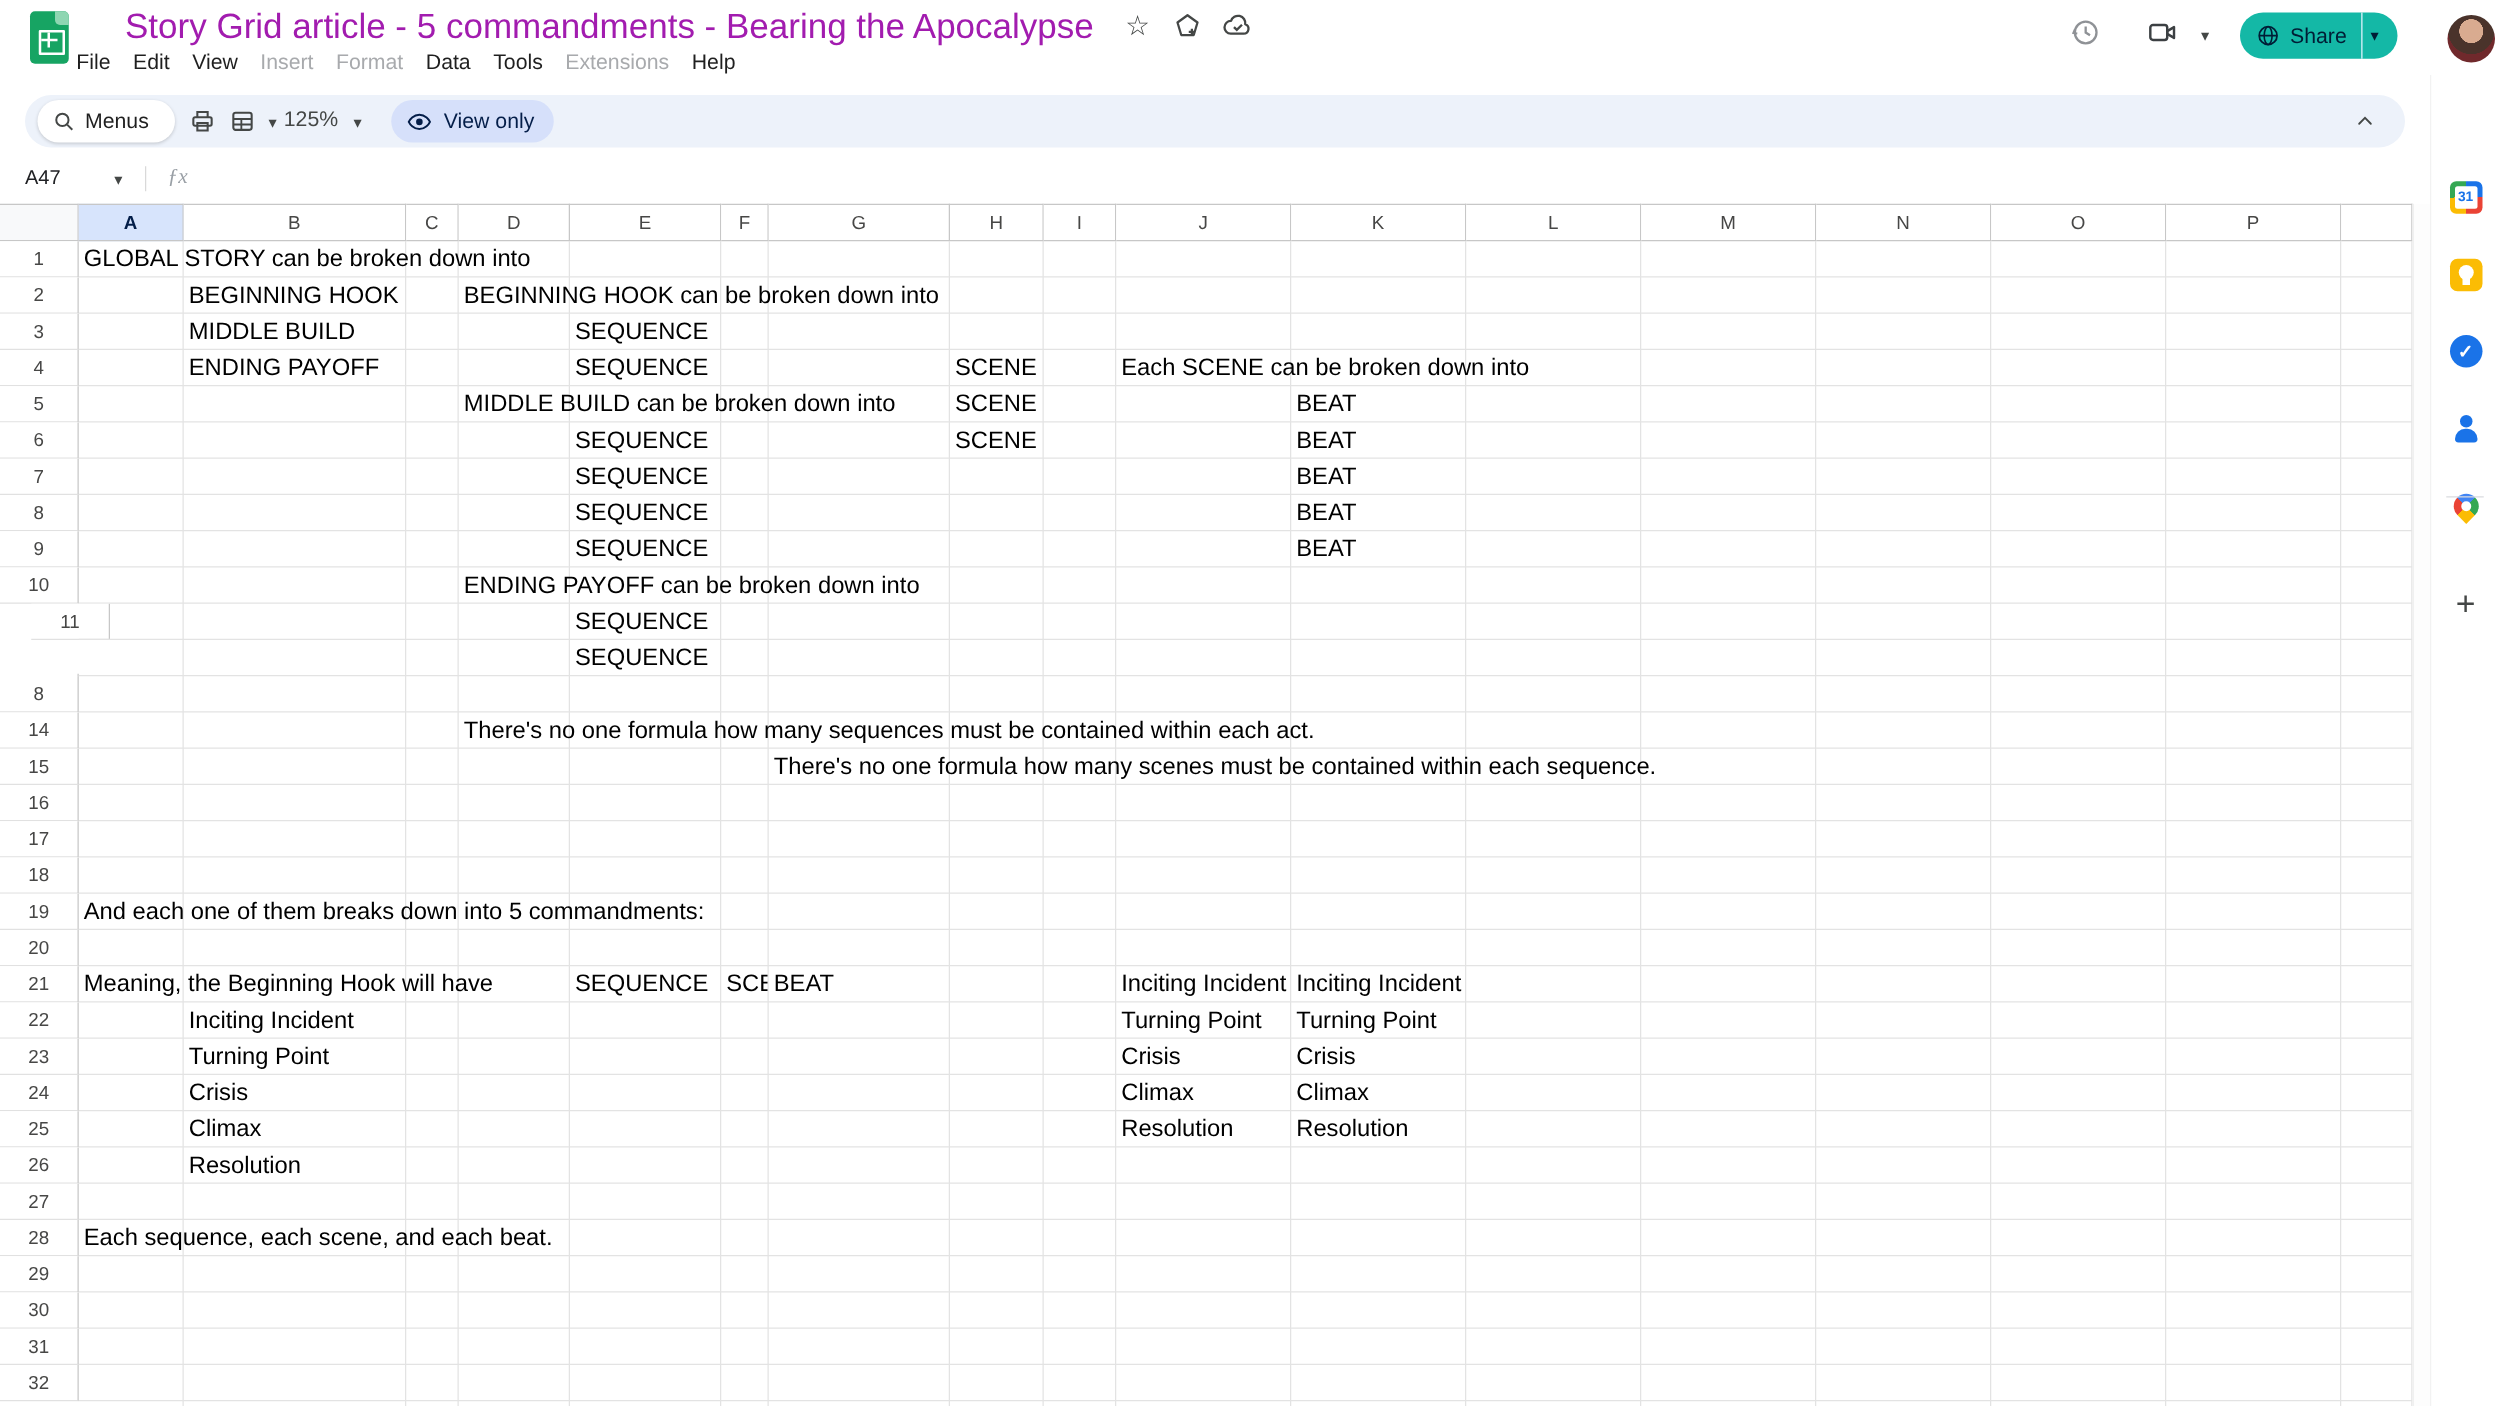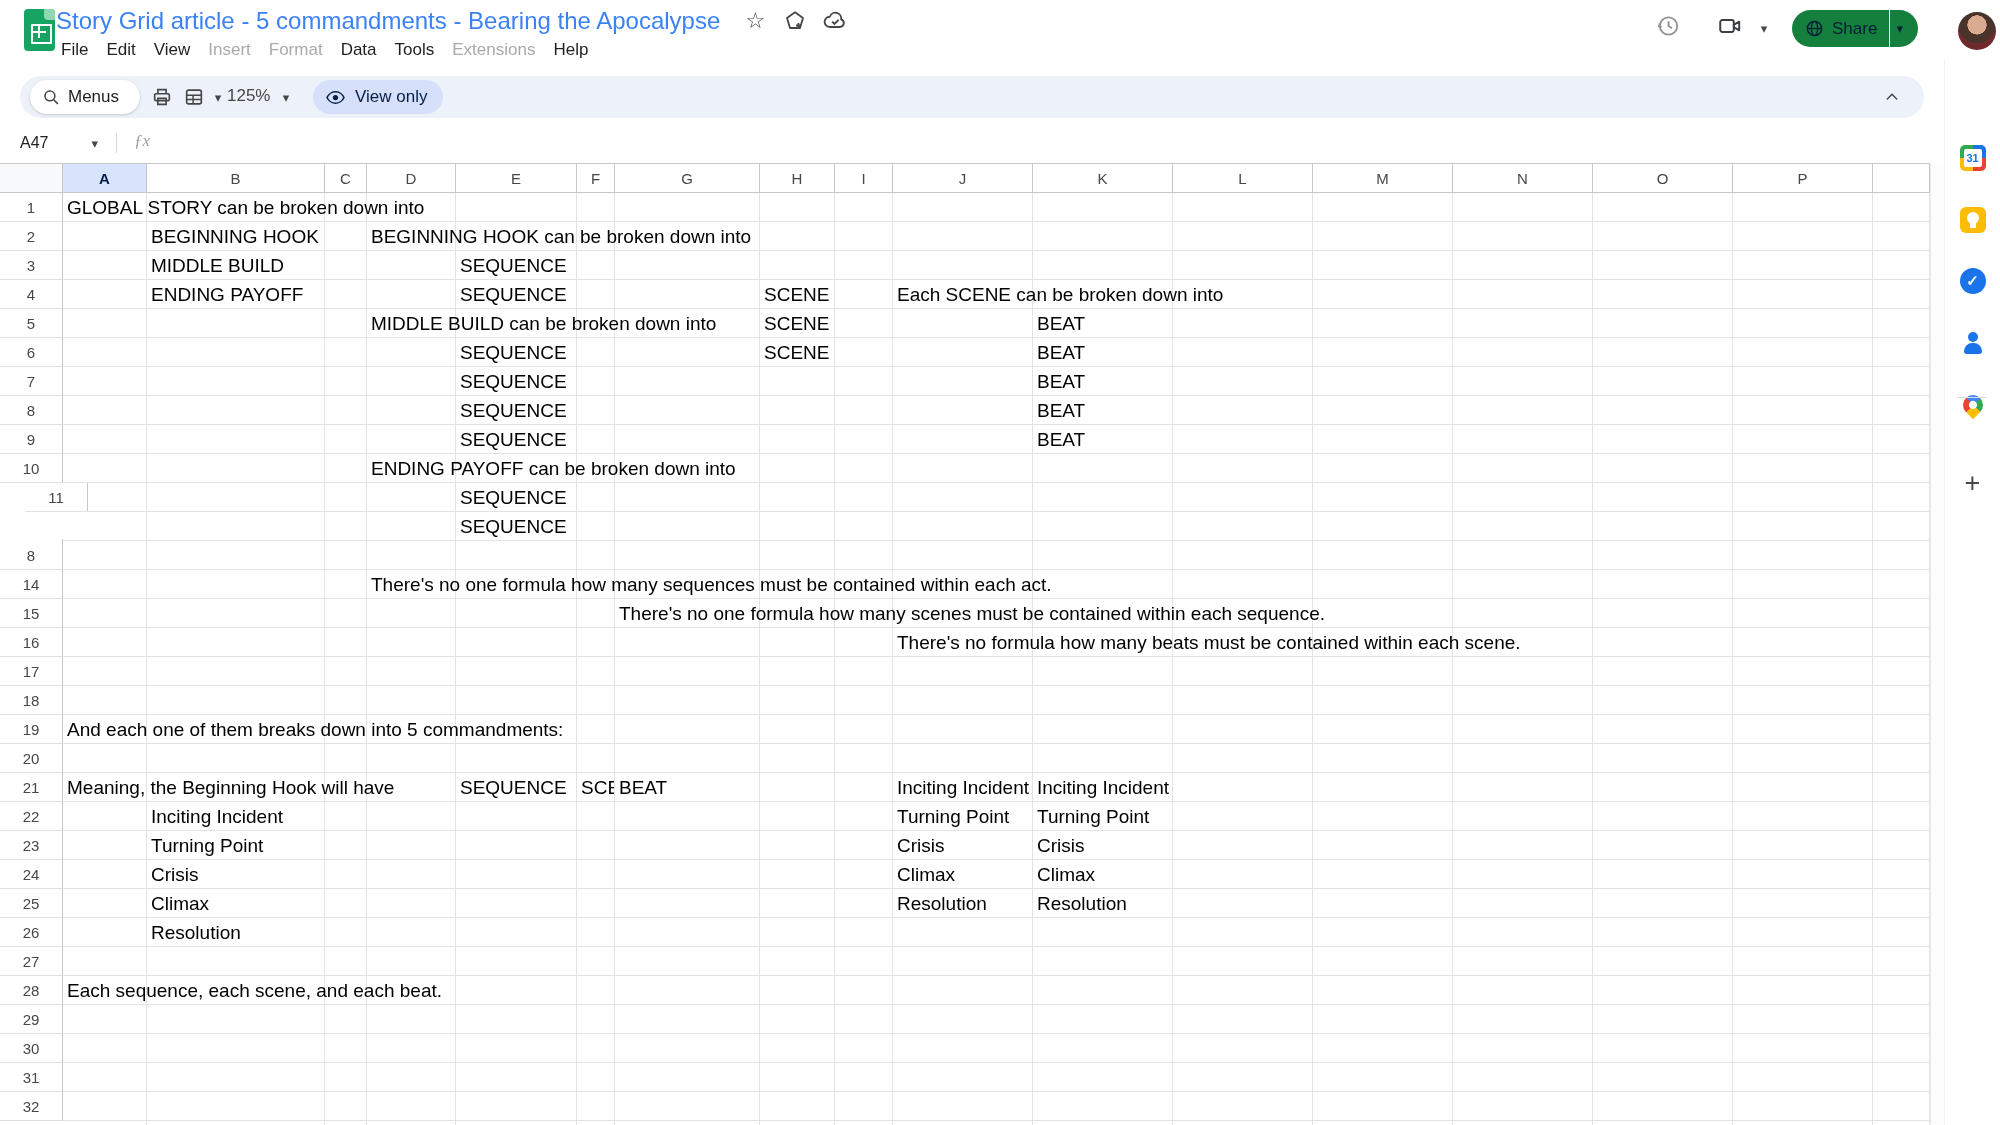--- a/index.html
+++ b/index.html
@@ -5,30 +5,30 @@
   html,body{margin:0;padding:0;background:#fff;}
   .screen{position:relative;width:2000px;height:1125px;background:#fff;overflow:hidden;
           font-family:"Liberation Sans",sans-serif;color:#1f1f1f;}
   
   .logo{position:absolute;left:24px;top:9px;width:31px;height:42px;background:#17a463;border-radius:4px;}
   .logo .fold{position:absolute;right:0;top:0;width:11px;height:11px;background:#8fd6b2;border-radius:0 4px 0 4px;}
   .logo .gridg{position:absolute;left:7px;top:15px;width:17px;height:16px;border:2px solid #fff;border-radius:1px;}
   .logo .gridg:before{content:"";position:absolute;left:0;top:5px;width:13px;height:2px;background:#fff;}
   .logo .gridg:after{content:"";position:absolute;left:5px;top:0;width:2px;height:12px;background:#fff;}
   .titlebar{position:absolute;left:56px;top:6px;height:30px;display:flex;align-items:center;}
-  .doc-title{font-size:24px;color:#3b82f6;white-space:nowrap;}
+  .doc-title{font-size:28px;color:#a21caf;white-space:nowrap;padding-left:44px;}
   .doc-icons{display:flex;align-items:center;margin-left:22px;gap:14px;}
   .tico{width:26px;height:26px;display:flex;align-items:center;justify-content:center;color:#444746;}
   .star-glyph{font-size:22px;line-height:22px;color:#444746;}
   .menubar{position:absolute;left:52px;top:38px;display:flex;align-items:center;}
   .menu-item{font-size:17px;padding:2px 9px;border-radius:9px;color:#1f1f1f;cursor:default;}
   .menu-item.disabled{color:#a8aaad;}
   
   .tr-ico{position:absolute;width:28px;height:28px;display:flex;align-items:center;justify-content:center;}
-  .share-btn{position:absolute;left:1792px;top:10px;width:126px;height:37px;background:#15803d;border-radius:19px;
+  .share-btn{position:absolute;left:1792px;top:10px;width:126px;height:37px;background:#14b8a6;border-radius:19px;
              display:flex;align-items:center;color:#001d35;}
   .share-label{font-size:17px;font-weight:500;margin-left:8px;}
   .share-divider{width:1px;height:37px;background:#e6f3ff;margin-left:12px;}
   .share-caret{margin-left:6px;font-size:13px;color:#001d35;}
   .avatar{position:absolute;left:1958px;top:12px;width:38px;height:38px;border-radius:50%;
           background:radial-gradient(circle at 50% 34%,#d9ab90 0 30%,#4a332b 31% 58%,#70292c 59%);}
   
   .toolbar{position:absolute;left:20px;top:76px;width:1904px;height:42px;background:#edf2fa;border-radius:21px;}
   .menus-pill{position:absolute;left:10px;top:4px;width:110px;height:34px;background:#fff;border-radius:17px;
               box-shadow:0 1px 3px rgba(0,0,0,.18);display:flex;align-items:center;}
@@ -329,21 +329,20 @@
       <div class="cell" style="left: 1033px; width: 896px; top: 204px; height: 29px;">BEAT</div>
       <div class="cell" style="left: 456px; width: 576px; top: 233px; height: 29px;">SEQUENCE</div>
       <div class="cell" style="left: 1033px; width: 896px; top: 233px; height: 29px;">BEAT</div>
       <div class="cell" style="left: 456px; width: 576px; top: 262px; height: 29px;">SEQUENCE</div>
       <div class="cell" style="left: 1033px; width: 896px; top: 262px; height: 29px;">BEAT</div>
       <div class="cell" style="left: 367px; width: 1562px; top: 291px; height: 29px;">ENDING PAYOFF can be broken down into</div>
       <div class="cell" style="left: 456px; width: 1473px; top: 320px; height: 29px;">SEQUENCE</div>
       <div class="cell" style="left: 456px; width: 1473px; top: 349px; height: 29px;">SEQUENCE</div>
       <div class="cell" style="left: 615px; width: 1314px; top: 436px; height: 29px;">There's no one formula how many scenes must be contained within each sequence.</div>
       <div class="cell" style="left: 367px; width: 1562px; top: 407px; height: 29px;">There's no one formula how many sequences must be contained within each act.</div>
-      <div class="cell" style="left: 893px; width: 1036px; top: 465px; height: 29px;">There's no formula how many beats must be contained within each scene.</div>
       <div class="cell" style="left: 63px; width: 1866px; top: 552px; height: 29px;">And each one of them breaks down into 5 commandments:</div>
       <div class="cell" style="left: 63px; width: 392px; top: 610px; height: 29px;">Meaning, the Beginning Hook will have</div>
       <div class="cell" style="left: 456px; width: 120px; top: 610px; height: 29px;">SEQUENCE</div>
       <div class="cell" style="left: 577px; width: 37px; top: 610px; height: 29px;">SCENE</div>
       <div class="cell" style="left: 615px; width: 277px; top: 610px; height: 29px;">BEAT</div>
       <div class="cell" style="left: 893px; width: 139px; top: 610px; height: 29px;">Inciting Incident</div>
       <div class="cell" style="left: 1033px; width: 896px; top: 610px; height: 29px;">Inciting Incident</div>
       <div class="cell" style="left: 147px; width: 745px; top: 639px; height: 29px;">Inciting Incident</div>
       <div class="cell" style="left: 893px; width: 139px; top: 639px; height: 29px;">Turning Point</div>
       <div class="cell" style="left: 1033px; width: 896px; top: 639px; height: 29px;">Turning Point</div>

